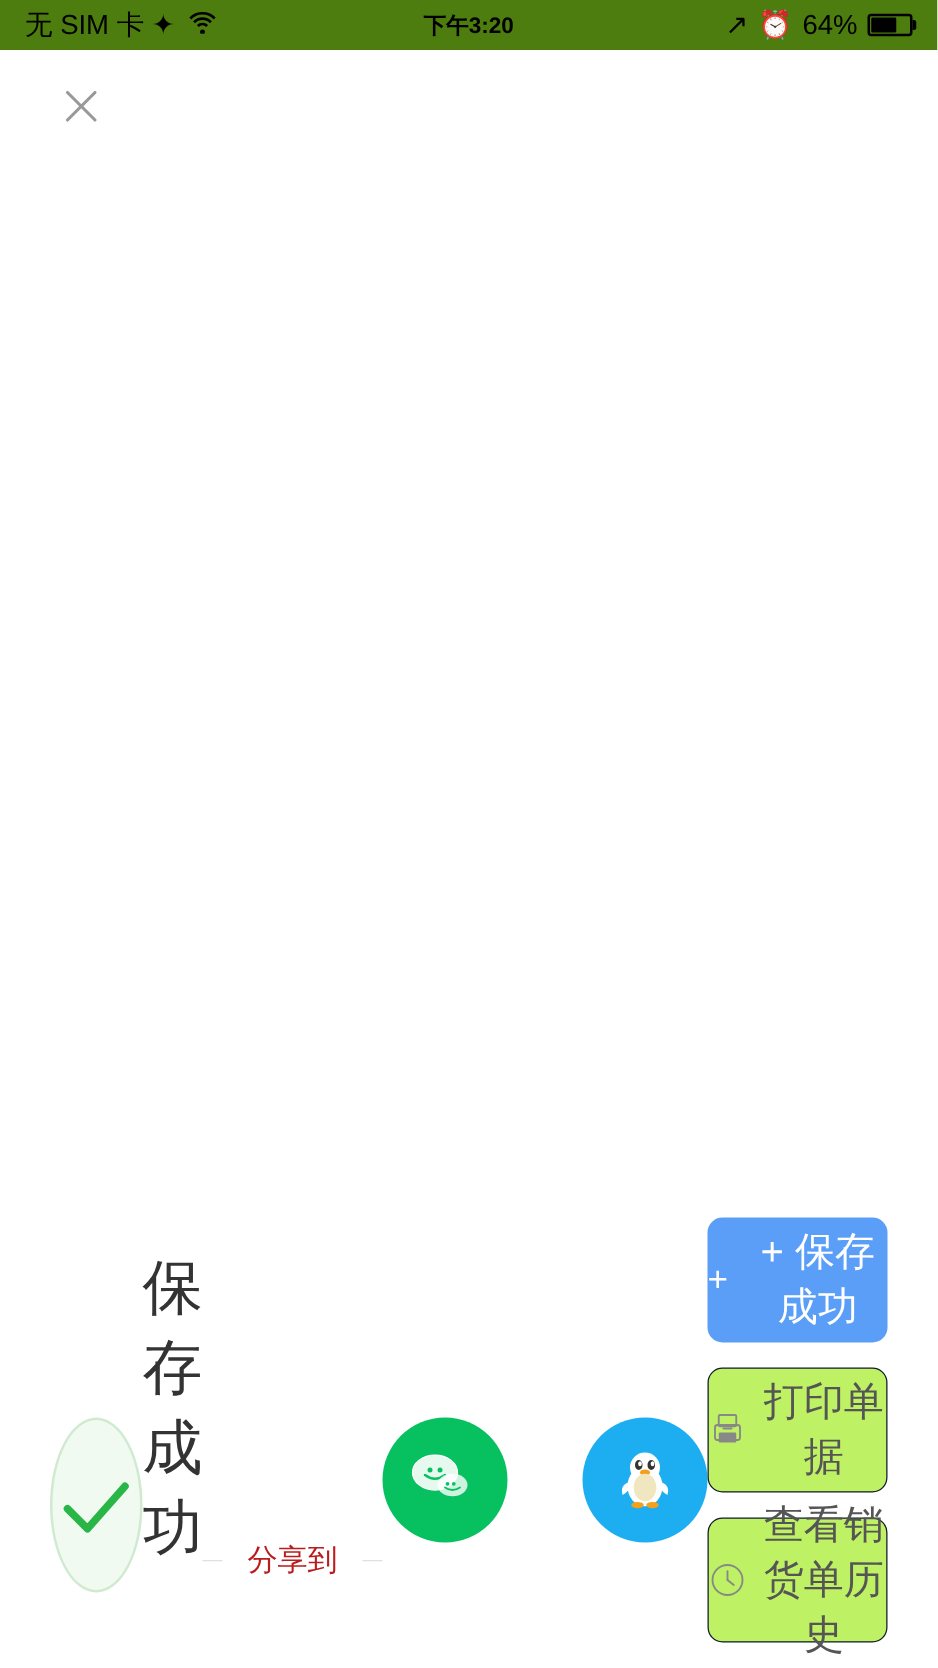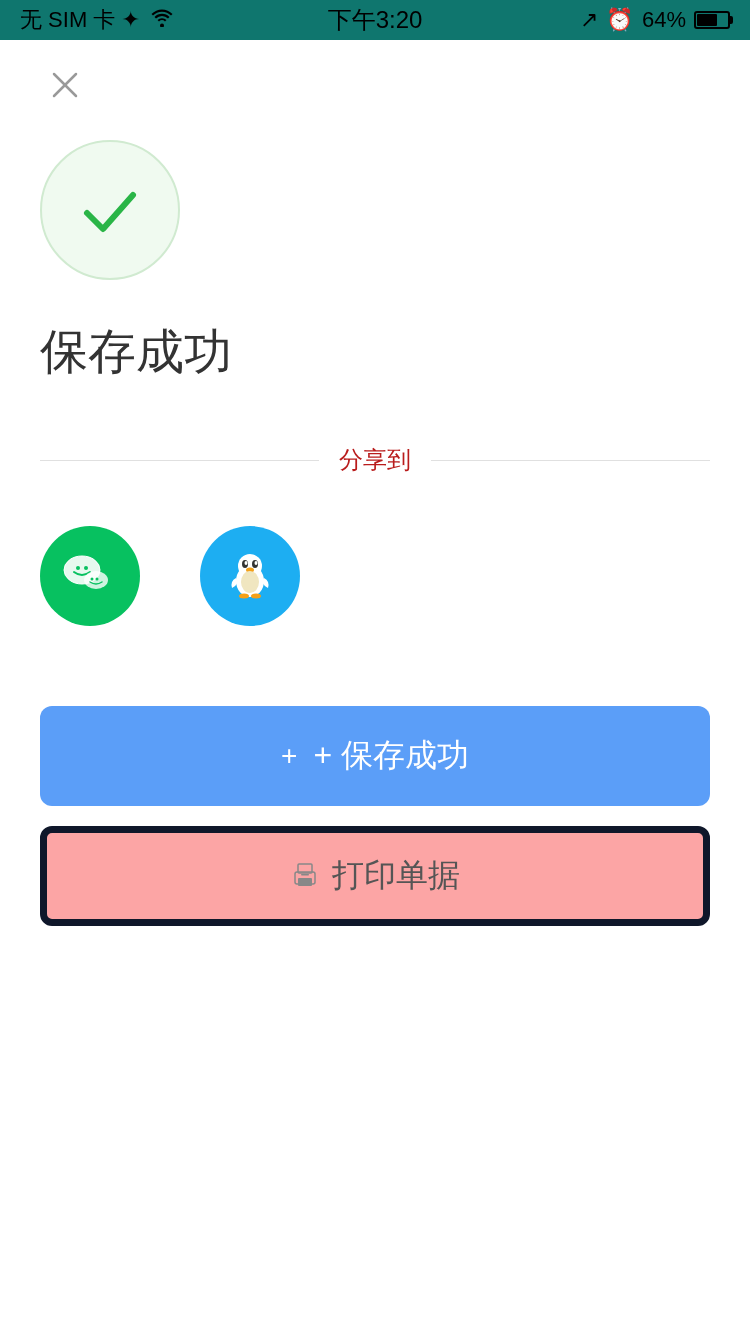--- a/index.html
+++ b/index.html
@@ -11,40 +11,40 @@
       background: #ffffff;
       font-family: -apple-system, "PingFang SC", "Helvetica Neue", sans-serif;
       display: flex;
       flex-direction: column;
     }
 
     
     .status-bar {
       width: 100%;
       height: 40px;
-      background: #0f766e;
+      background: #4d7c0f;
       display: flex;
       align-items: center;
       justify-content: space-between;
       padding: 0 20px;
       font-size: 24px;
       color: #000;
     }
 
     .status-left {
       display: flex;
       align-items: center;
       gap: 10px;
       font-size: 22px;
       font-weight: 500;
     }
 
     .status-center {
-      font-size: 24px;
-      font-weight: 400;
+      font-size: 18px;
+      font-weight: 700;
       position: absolute;
       left: 50%;
       transform: translateX(-50%);
     }
 
     .status-right {
       display: flex;
       align-items: center;
       gap: 8px;
       font-size: 22px;
@@ -77,22 +77,22 @@
       height: 100%;
       width: 68%;
       background: #000;
       border-radius: 1px;
     }
 
     
     .content {
       flex: 1;
       display: flex;
-      flex-direction: column;
-      align-items: flex-start;
+      flex-direction: row;
+      align-items: flex-end;
       padding: 20px 40px 20px;
       position: relative;
     }
 
     
     .close-btn {
       position: absolute;
       top: 20px;
       left: 40px;
       width: 50px;
@@ -202,22 +202,22 @@
       cursor: pointer;
       display: flex;
       align-items: center;
       justify-content: center;
       gap: 12px;
     }
 
     .btn-secondary {
       width: 100%;
       height: 100px;
-      background: #fca5a5;
-      border: 7px solid #0f172a;
+      background: #bef264;
+      border: 1px solid #0f172a;
       border-radius: 12px;
       font-size: 32px;
       color: #555555;
       cursor: pointer;
       display: flex;
       align-items: center;
       justify-content: center;
       gap: 12px;
     }
 
@@ -332,15 +332,25 @@
         <svg width="30" height="28" viewBox="0 0 30 28" fill="none">
           <rect x="5" y="10" width="20" height="12" rx="2" stroke="#888" stroke-width="1.5" fill="none"></rect>
           <rect x="8" y="16" width="14" height="8" rx="1" fill="#888"></rect>
           <rect x="8" y="2" width="14" height="9" rx="1" stroke="#888" stroke-width="1.5" fill="none"></rect>
           <rect x="11" y="12" width="8" height="1.5" rx="0.75" fill="#888"></rect>
         </svg>
       </span>
       <span>打印单据</span>
     </button>
 
+    <button class="btn-secondary">
+      <span class="btn-icon">
+        <svg width="30" height="30" viewBox="0 0 30 30" fill="none">
+          <circle cx="15" cy="15" r="12" stroke="#888" stroke-width="1.5" fill="none"></circle>
+          <line x1="15" y1="8" x2="15" y2="15" stroke="#888" stroke-width="1.5" stroke-linecap="round"></line>
+          <line x1="15" y1="15" x2="20" y2="19" stroke="#888" stroke-width="1.5" stroke-linecap="round"></line>
+        </svg>
+      </span>
+      <span>查看销货单历史</span>
+    </button>
   </div>
 
 </div>
 
 </body></html>

